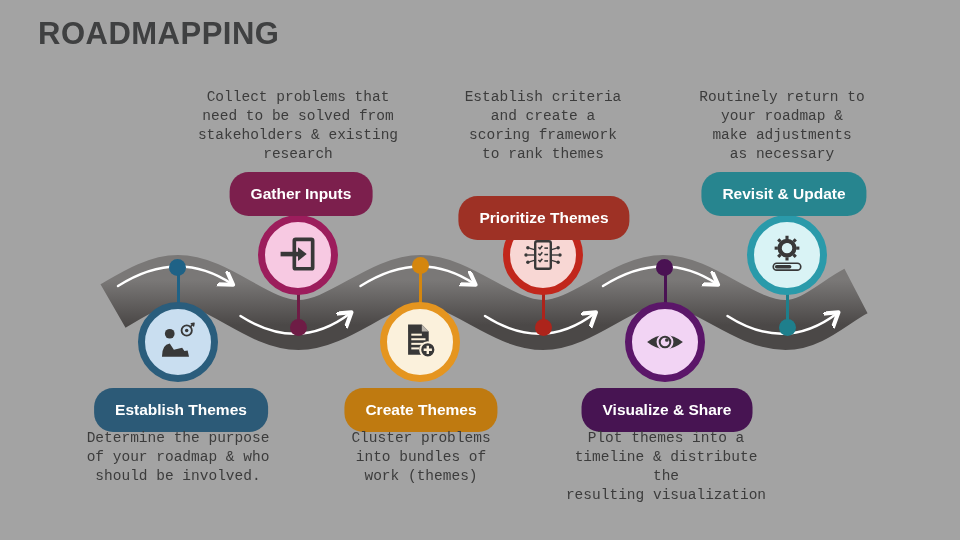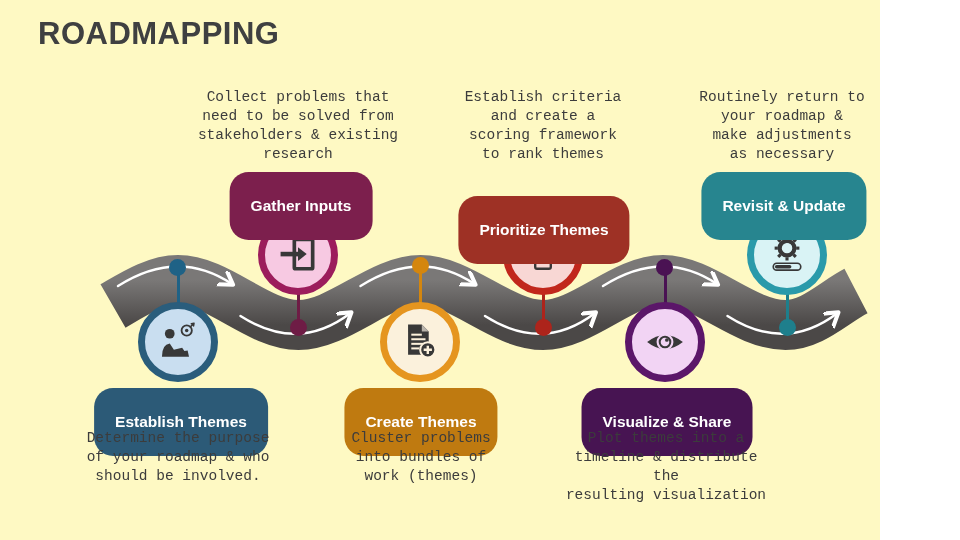--- a/index.html
+++ b/index.html
@@ -1,36 +1,36 @@
 <!DOCTYPE html>
 <html><head>
 <meta charset="utf-8">
 <style>
   html,body{margin:0;padding:0;background:#ffffff;}
   .slide{
-    position:relative;width:880px;height:540px;background:#fef9c3;overflow:hidden;
+    position:relative;width:960px;height:540px;background:#a3a3a3;overflow:hidden;
     font-family:"Liberation Sans",sans-serif;
   }
   .title{
     position:absolute;left:38px;top:16px;font-size:31px;font-weight:bold;
     color:#3f4041;letter-spacing:0.5px;margin:0;
   }
   .road-svg{position:absolute;left:0;top:0;width:960px;height:540px;z-index:1;}
   .stage{position:absolute;left:0;top:0;width:0;height:0;}
   .connector{position:absolute;width:3px;background:var(--dot);z-index:2;}
   .dot{position:absolute;width:17px;height:17px;border-radius:50%;background:var(--dot);z-index:3;}
   .icon-circle{
     position:absolute;width:80px;height:80px;border-radius:50%;box-sizing:border-box;
     background:var(--fill);border:7px solid var(--ring);z-index:4;
     display:flex;align-items:center;justify-content:center;
   }
   .icon-circle svg{display:block;}
   .pill{
     position:absolute;transform:translateX(-50%);background:var(--pill);color:#ffffff;
-    font-size:15.5px;font-weight:bold;line-height:20px;padding:24px 21px;border-radius:19px;
+    font-size:15.5px;font-weight:bold;line-height:20px;padding:12px 21px;border-radius:19px;
     white-space:nowrap;z-index:5;text-align:center;
   }
   .desc{
     position:absolute;width:214px;transform:translateX(-50%);text-align:center;
     font-size:14.5px;line-height:1.31;color:#3c3c3c;white-space:pre-line;z-index:5;font-family:Liberation Mono, monospace;
   }
 </style>
 </head>
 <body>
 

